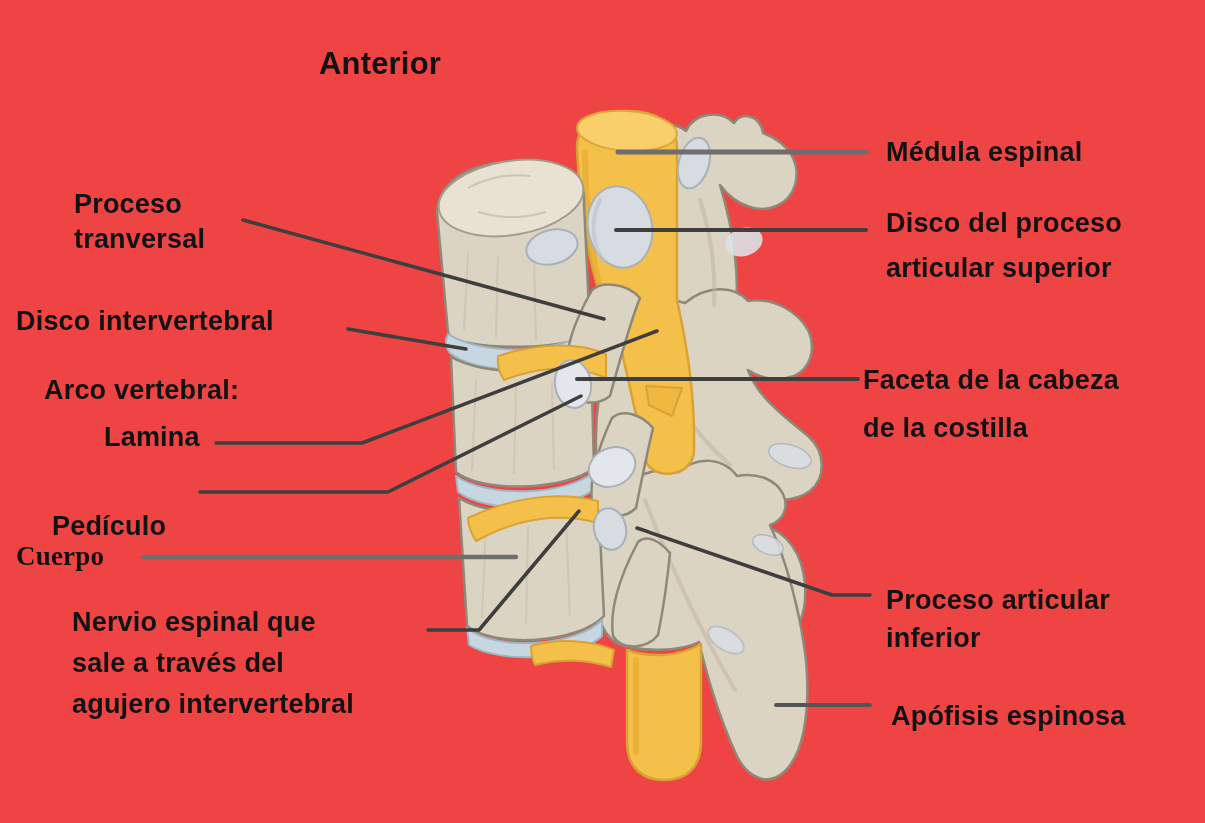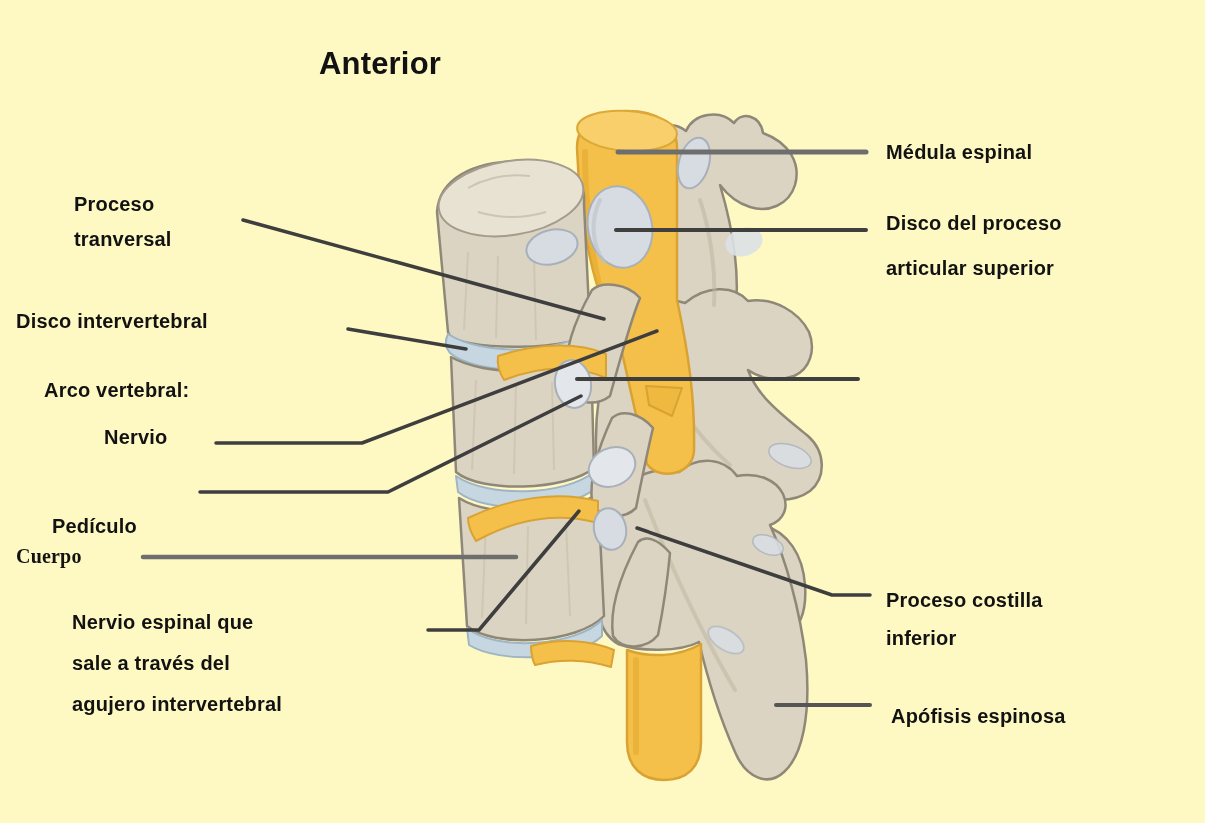--- a/index.html
+++ b/index.html
@@ -1,27 +1,27 @@
 <!DOCTYPE html>
 <html><head>
 <meta charset="utf-8">
 <style>
   html,body{margin:0;padding:0;background:#ffffff;}
   .stage{
     position:relative;
     width:1205px;height:823px;
-    background:#fef9c3;
+    background:#ef4444;
     font-family:"Liberation Sans","DejaVu Sans",sans-serif;
     overflow:hidden;
   }
   .stage svg{position:absolute;left:0;top:0;}
   .lbl{
     position:absolute;
     font-weight:bold;
-    font-size:20px;
+    font-size:27px;
     line-height:36px;
     color:#121212;
     white-space:pre-line;
     letter-spacing:0.2px;
   }
   .hdr{font-size:31px;}
   .anterior  {left:250px;top:46px;width:260px;text-align:center;}
   .posterior {left:720px;top:46px;width:260px;text-align:center;}
   .medula    {left:886px;top:134px;}
   .faceta-sup{left:886px;top:201px;line-height:45px;}
@@ -162,23 +162,25 @@
 
   <div class="lbl hdr anterior">Anterior</div>
 
   <div class="lbl medula">Médula espinal</div>
   <div class="lbl faceta-sup">Disco del proceso
 articular superior</div>
   <div class="lbl proc-tranv">Proceso
 tranversal</div>
   <div class="lbl disco">Disco intervertebral</div>
   <div class="lbl arco">Arco vertebral:</div>
-  <div class="lbl lamina">Nervio</div>
+  <div class="lbl lamina">Lamina</div>
   <div class="lbl pediculo">Pedículo</div>
   <div class="lbl cuerpo">Cuerpo</div>
   <div class="lbl nervio">Nervio espinal que
 sale a través del
 agujero intervertebral</div>
-  <div class="lbl proc-inf">Proceso costilla
+  <div class="lbl proc-inf">Proceso articular
 inferior</div>
   <div class="lbl apofisis">Apófisis espinosa</div>
+  <div class="lbl" style="left:863px;top:356px;line-height:48px;">Faceta de la cabeza
+de la costilla</div>
 
 </div>
 
 </body></html>

